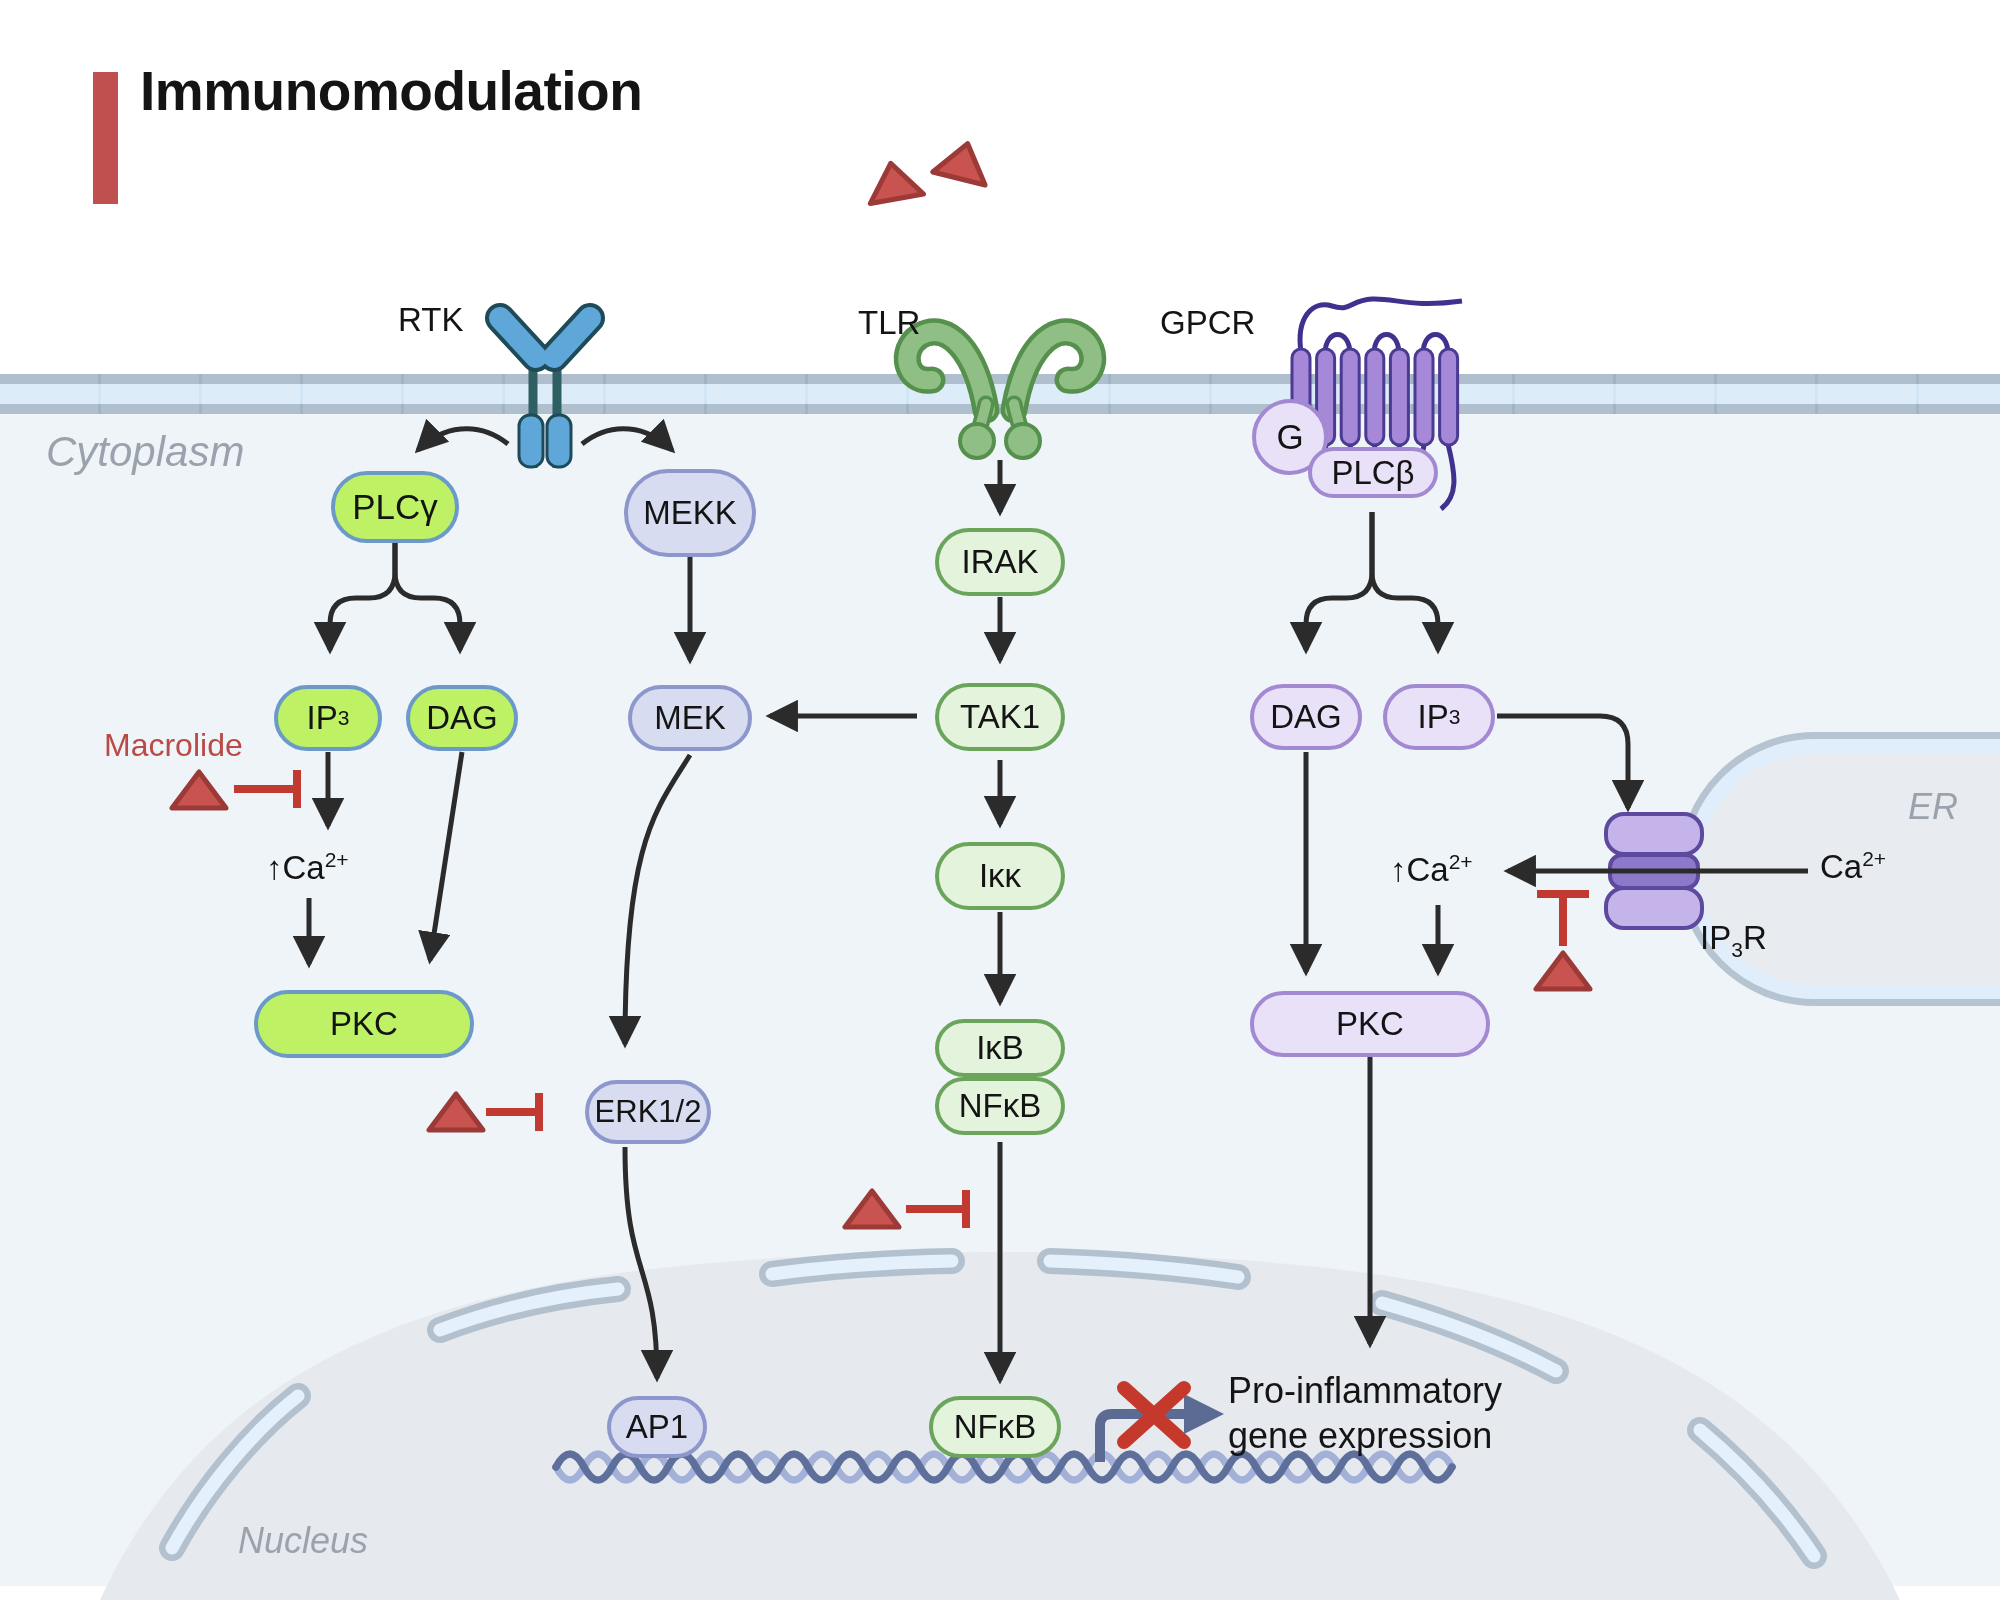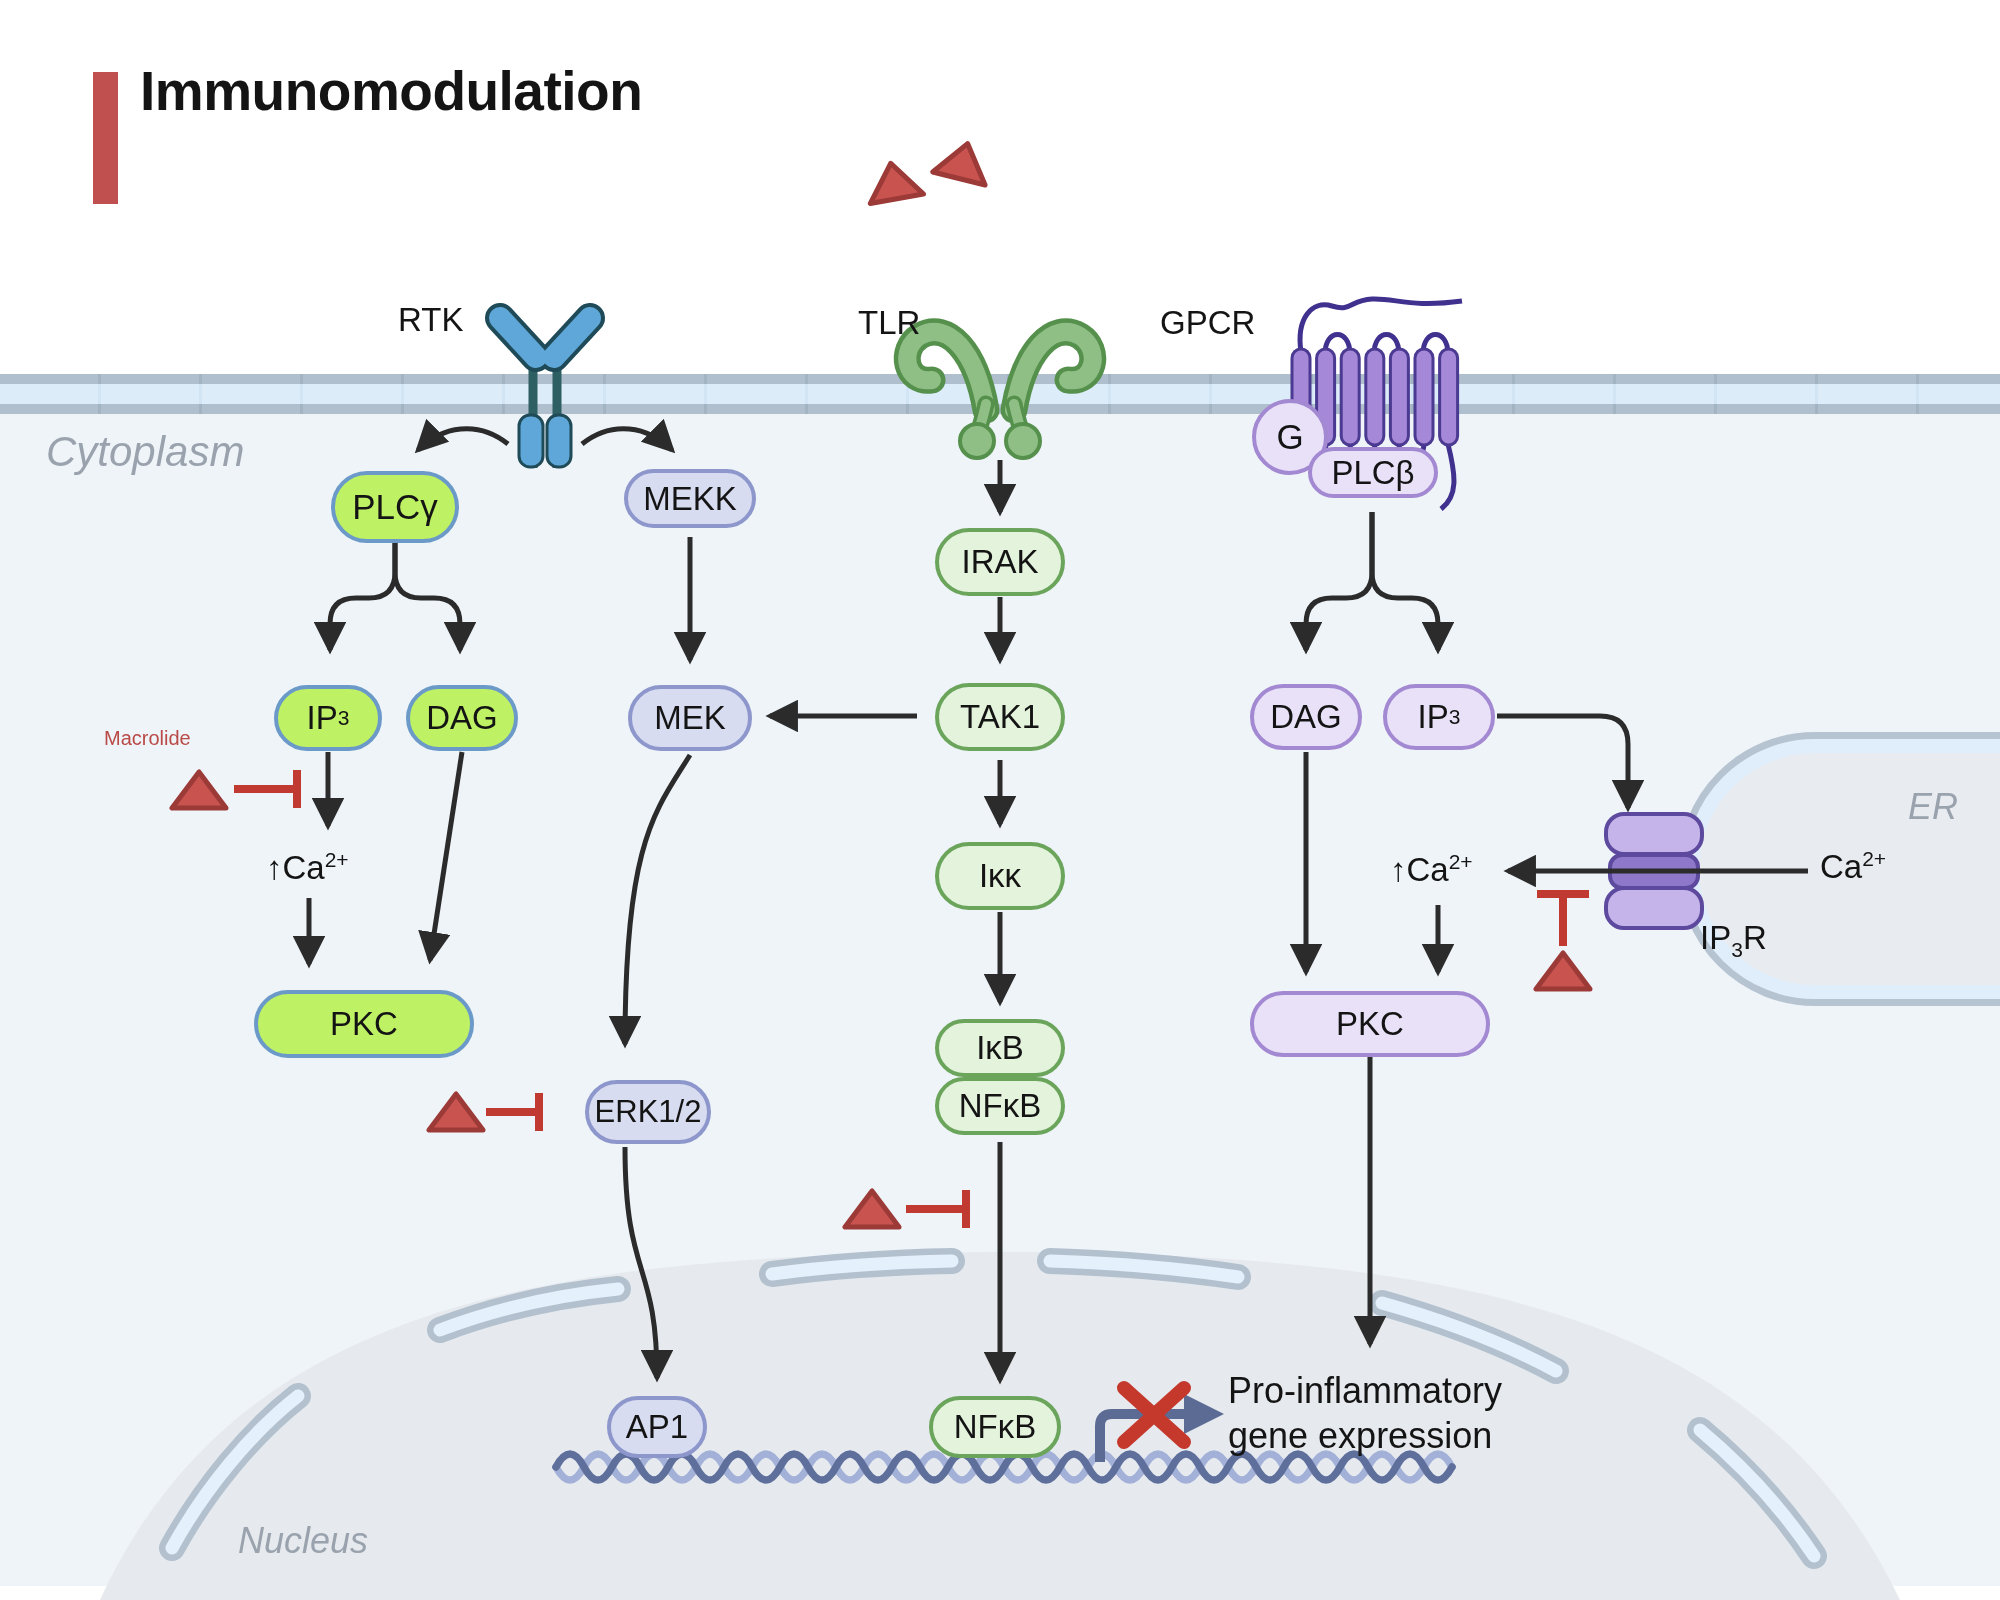--- a/index.html
+++ b/index.html
@@ -13,21 +13,21 @@
   .title .red{color:#c0504f;}
   
   .cytoplasm-bg{position:absolute;left:0;top:414px;width:2000px;height:1172px;background:#eff4f9;}
   .mem{position:absolute;left:0;width:2000px;}
   .mem-bar{height:10px;background:repeating-linear-gradient(90deg,#b0bfcd 0 98px,#a2b3c2 98px 101px);}
   .mem-gap{height:20px;background:repeating-linear-gradient(90deg,#ddecf9 0 98px,#d2e5f5 98px 101px);}
   
   .lbl{position:absolute;font-size:33px;color:#141414;white-space:nowrap;}
   .comp{font-style:italic;color:#9aa3ad;}
   .receptor-lbl{}
-  .macro{color:#b94a46;font-size:20px;}
+  .macro{color:#b94a46;font-size:32px;}
   sub{font-size:21px;line-height:0;}
   sup{font-size:21px;line-height:0;}
   .gene-lbl{font-size:36px;line-height:45px;color:#141414;}
   
   .pill{position:absolute;display:flex;align-items:center;justify-content:center;
         border-radius:999px;font-size:33px;color:#141414;box-sizing:border-box;border:4px solid;}
   .blue{background:#bef264;border-color:#6b9ac9;}
   .lav{background:#d8dcf1;border-color:#8d97cc;}
   .green{background:#e4f3dc;border-color:#6ba55c;}
   .purple{background:#e8e1f8;border-color:#a388d2;}
@@ -218,21 +218,21 @@
     <div>gene expression</div>
   </div>
 
   <div class="pill blue" style="left:331px;top:471px;width:128px;height:72px;font-size:35px;">PLCγ</div>
   <div class="pill blue" style="left:274px;top:685px;width:108px;height:66px;">
       <span>IP</span>
       <sub>3</sub>
     </div>
   <div class="pill blue" style="left:406px;top:685px;width:112px;height:66px;">DAG</div>
   <div class="pill blue" style="left:254px;top:990px;width:220px;height:68px;">PKC</div>
-  <div class="pill lav" style="left:624px;top:469px;width:132px;height:59px;">MEKK</div>
+  <div class="pill lav" style="left:624px;top:469px;width:132px;height:88px;">MEKK</div>
   <div class="pill lav" style="left:628px;top:685px;width:124px;height:66px;">MEK</div>
   <div class="pill lav" style="left:585px;top:1080px;width:126px;height:64px;font-size:31px;">ERK1/2</div>
 
   <div class="pill green" style="left:935px;top:528px;width:130px;height:68px;">IRAK</div>
   <div class="pill green" style="left:935px;top:683px;width:130px;height:68px;">TAK1</div>
   <div class="pill green" style="left:935px;top:842px;width:130px;height:68px;">Iκκ</div>
   <div class="pill green" style="left:935px;top:1019px;width:130px;height:58px;">IκB</div>
   <div class="pill green" style="left:935px;top:1077px;width:130px;height:58px;">NFκB</div>
 
   <div class="pill purple" style="left:1252px;top:399px;width:76px;height:76px;border-radius:50%;font-size:35px;">G</div>

